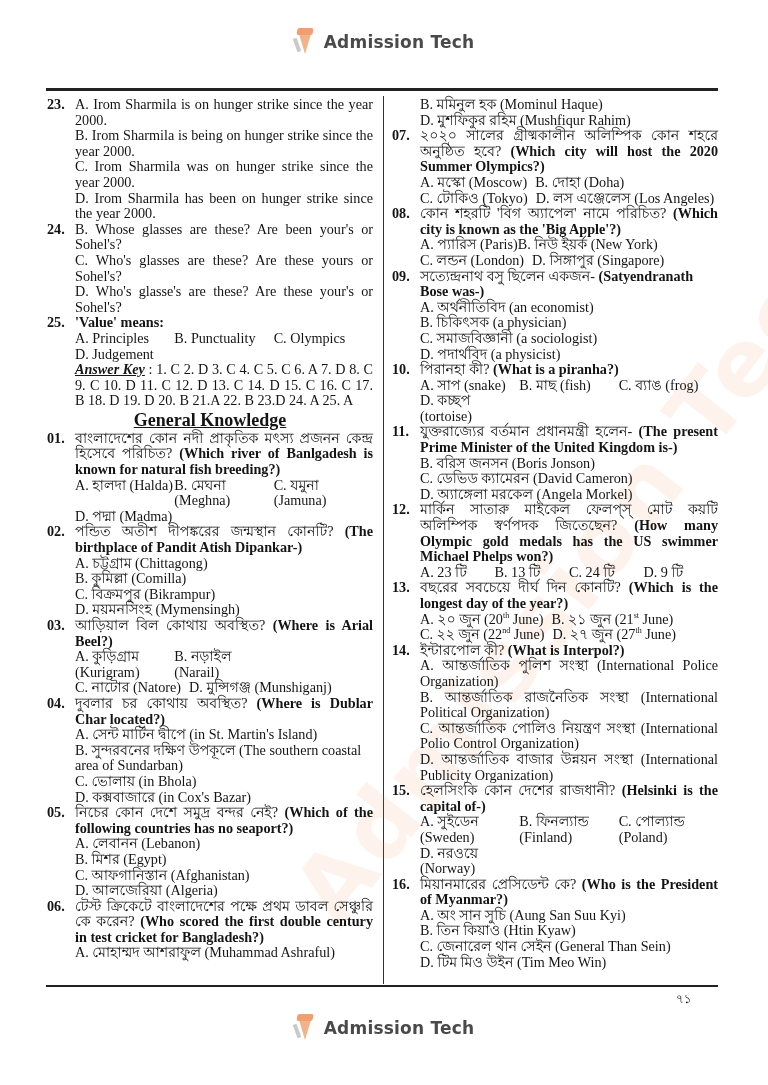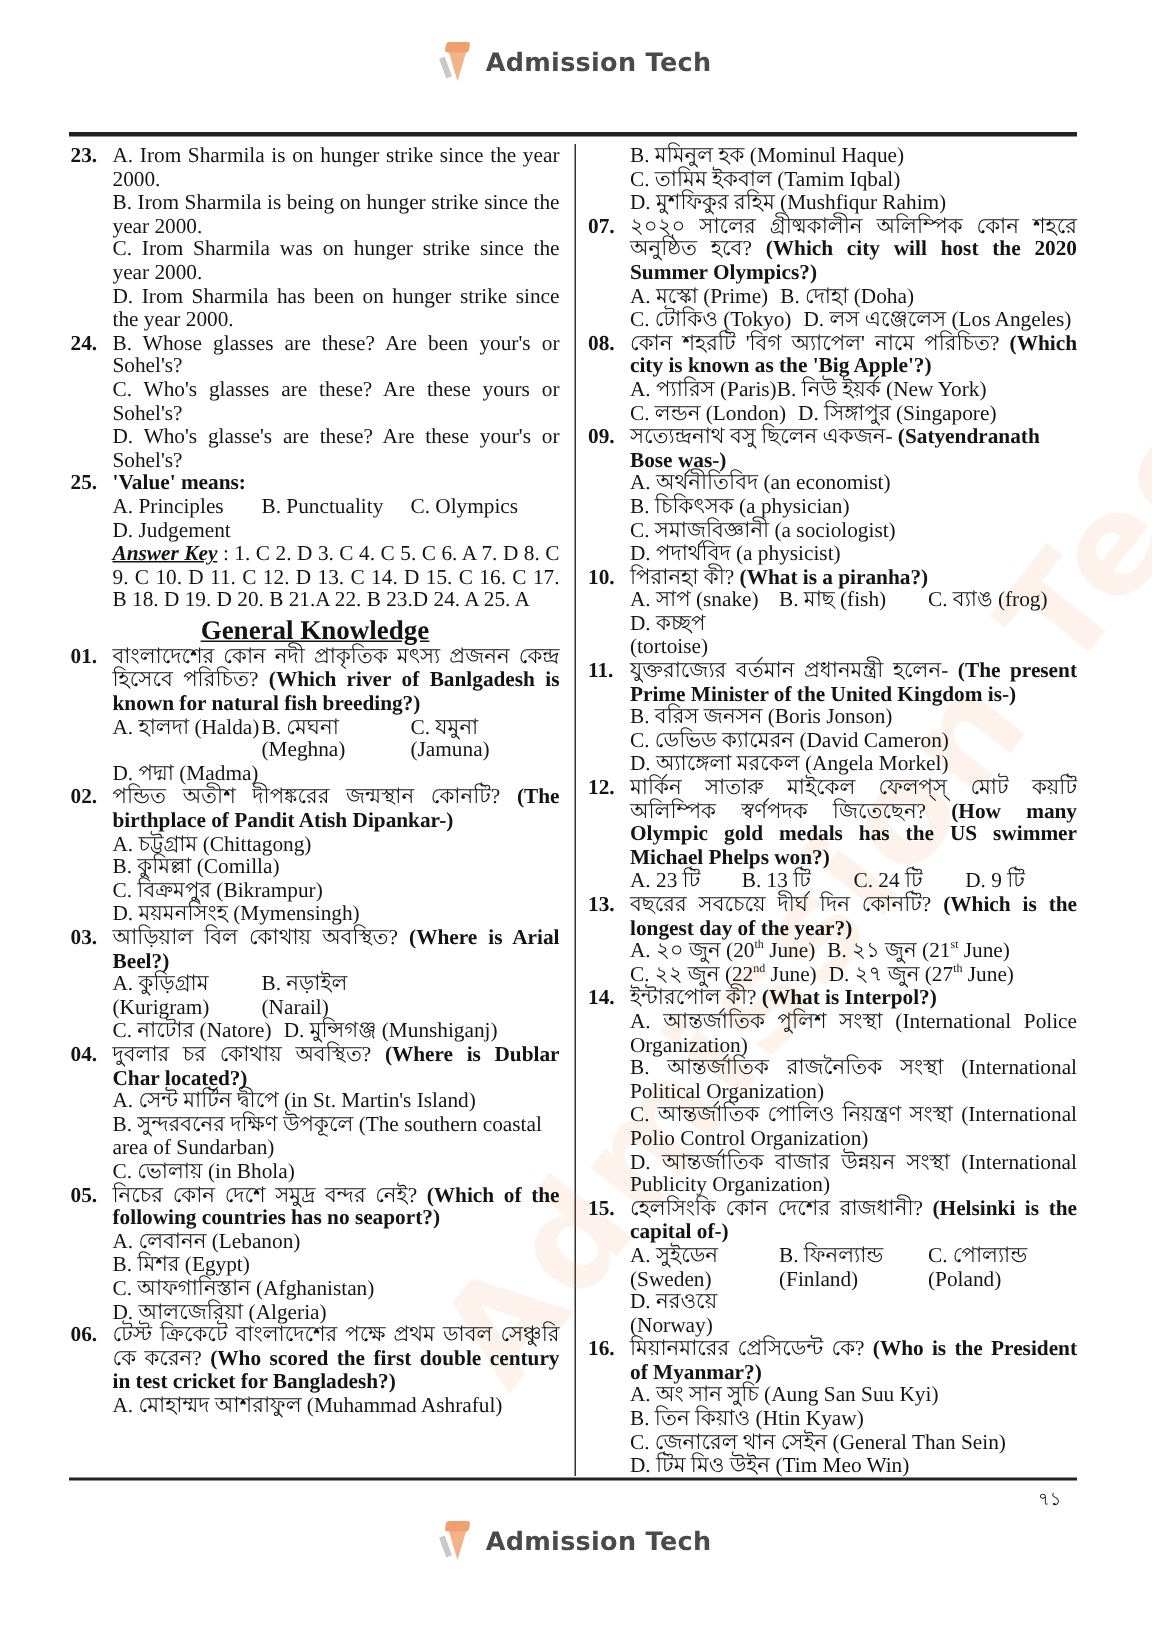--- a/index.html
+++ b/index.html
@@ -10,21 +10,21 @@
   .brand.bottom { top: 1014px; }
   .brand-text { font-family: "DejaVu Sans", "Liberation Sans", sans-serif; font-weight: bold; font-size: 17px; color: #4a4a4a; letter-spacing: 0.2px; }
   .logo-icon { width: 22px; height: 28px; position: relative; }
   .logo-icon .cap { position: absolute; left: 3px; top: 0; width: 16px; height: 7px; background: #f0a070; border-radius: 2px; transform: skewX(-10deg); }
   .logo-icon .nib { position: absolute; left: 5px; top: 6px; width: 0; height: 0; border-left: 6px solid transparent; border-right: 6px solid transparent; border-top: 20px solid #f3b38a; }
   .logo-icon .shade { position: absolute; left: 1px; top: 10px; width: 4px; height: 14px; background: #c9c9c9; transform: rotate(-20deg); }
 
   .rule-top { position: absolute; left: 46px; top: 88px; width: 672px; height: 3px; background: #222; }
   .rule-bottom { position: absolute; left: 46px; top: 985px; width: 672px; height: 2px; background: #222; }
   .col-divider { position: absolute; left: 383px; top: 96px; width: 1px; height: 888px; background: #333; }
-  .page-num { position: absolute; left: 692px; top: 990px; font-size: 12px; font-family: "DejaVu Sans", sans-serif; }
+  .page-num { position: absolute; left: 676px; top: 990px; font-size: 12px; font-family: "DejaVu Sans", sans-serif; }
 
   .watermark { position: absolute; left: 150px; top: 520px; transform: rotate(-52deg); transform-origin: center;
                font-family: "DejaVu Sans", sans-serif; font-weight: bold; font-size: 92px; color: rgba(240,140,70,0.10);
                white-space: nowrap; pointer-events: none; letter-spacing: 4px; }
 
   .column { position: absolute; top: 97px; font-size: 14.2px; line-height: 15.6px; }
   .col-left { left: 47px; width: 326px; }
   .col-right { left: 392px; width: 326px; }
 
   .q { display: flex; margin-bottom: 0; }
@@ -137,20 +137,21 @@
     </div>
   </div>
 
   <div class="q">
     <div class="qnum">04.</div>
     <div class="qbody">
       <div class="stem"><span>দুবলার চর কোথায় অবস্থিত?</span> <span class="en">(Where is Dublar Char located?)</span></div>
       <div>A. সেন্ট মার্টিন দ্বীপে (in St. Martin's Island)</div>
       <div>B. সুন্দরবনের দক্ষিণ উপকূলে (The southern coastal area of Sundarban)</div>
       <div>C. ভোলায় (in Bhola)</div>
+      <div>D. কক্সবাজারে (in Cox's Bazar)</div>
     </div>
   </div>
 
   <div class="q">
     <div class="qnum">05.</div>
     <div class="qbody">
       <div class="stem"><span>নিচের কোন দেশে সমুদ্র বন্দর নেই?</span> <span class="en">(Which of the following countries has no seaport?)</span></div>
       <div>A. লেবানন (Lebanon)</div>
       <div>B. মিশর (Egypt)</div>
       <div>C. আফগানিস্তান (Afghanistan)</div>
@@ -166,31 +167,30 @@
     </div>
   </div>
 </div>
 
 <div class="column col-right">
 
   <div class="q">
     <div class="qnum"></div>
     <div class="qbody">
       <div>B. মমিনুল হক (Mominul Haque)</div>
-      <div>C. তামিম ইকবাল (Tamim Iqbal)</div>
       <div>D. মুশফিকুর রহিম (Mushfiqur Rahim)</div>
     </div>
   </div>
 
   <div class="q">
     <div class="qnum">07.</div>
     <div class="qbody">
       <div class="stem"><span>২০২০ সালের গ্রীষ্মকালীন অলিম্পিক কোন শহরে অনুষ্ঠিত হবে?</span> <span class="en">(Which city will host the 2020 Summer Olympics?)</span></div>
       <div class="inline2">
-        <span>A. মস্কো (Prime)</span>
+        <span>A. মস্কো (Moscow)</span>
         <span>B. দোহা (Doha)</span>
       </div>
       <div class="inline2">
         <span>C. টোকিও (Tokyo)</span>
         <span>D. লস এঞ্জেলেস (Los Angeles)</span>
       </div>
     </div>
   </div>
 
   <div class="q">

